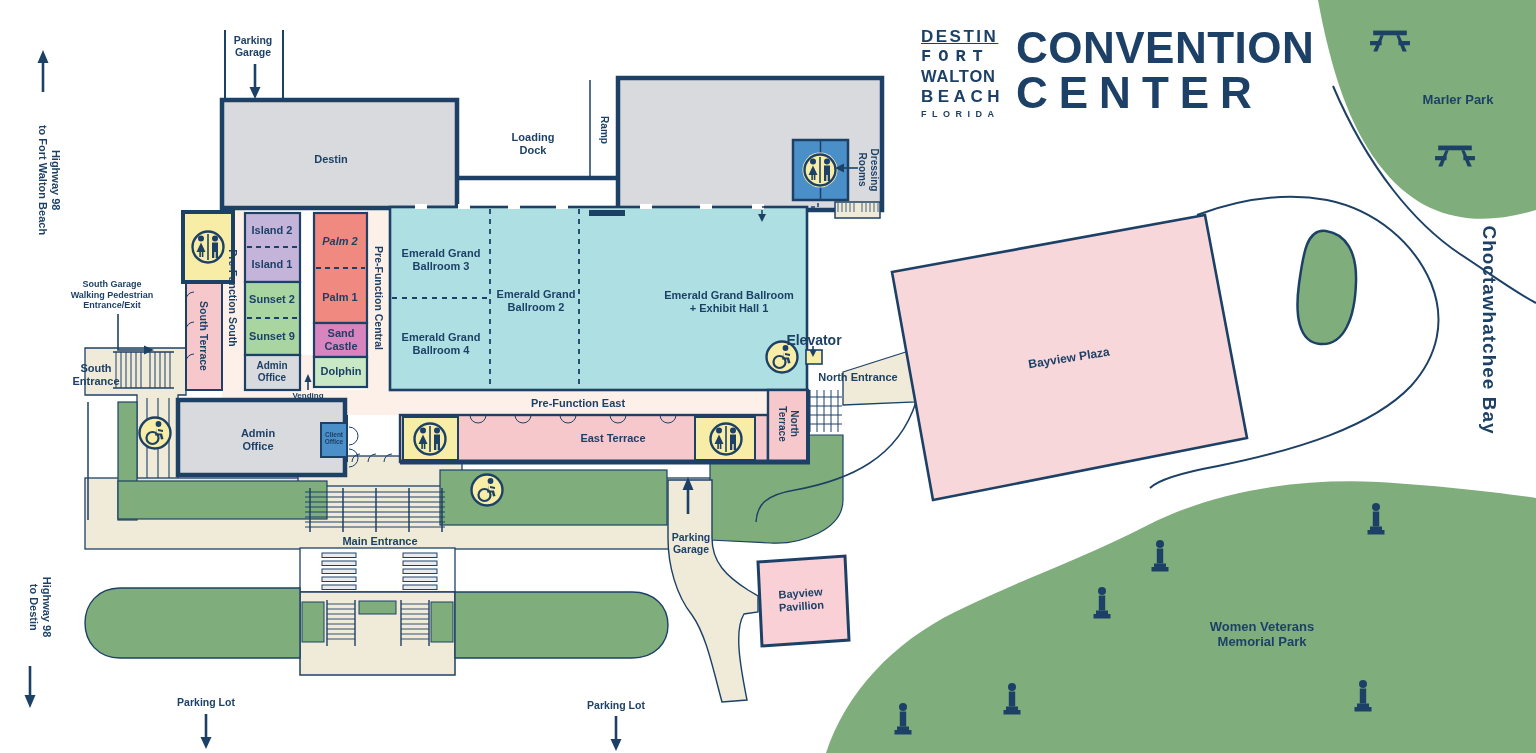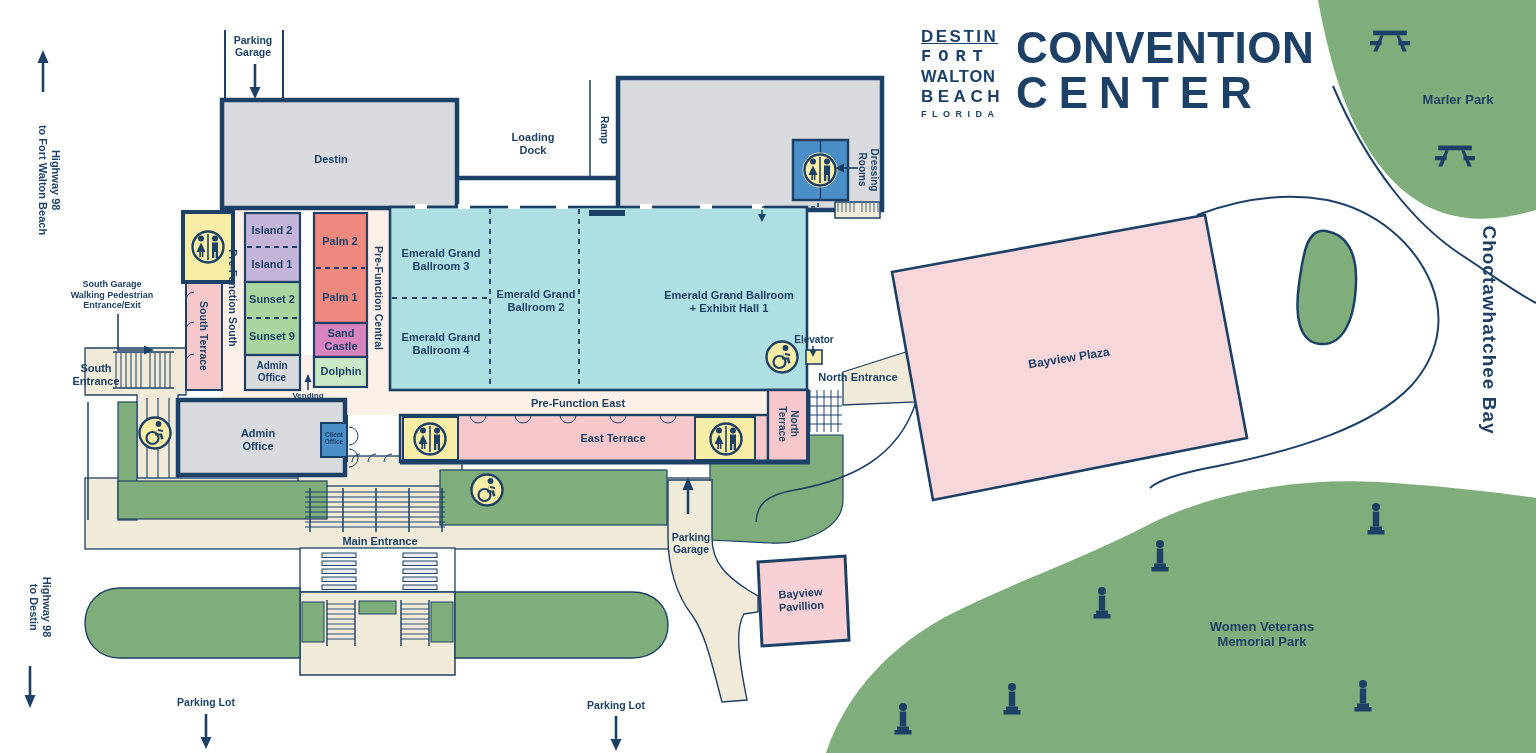--- a/index.html
+++ b/index.html
@@ -307,27 +307,27 @@
 <div class="lbl" style="left:96px;top:375px;">South
 Entrance</div>
 <div class="lbl" style="left:380px;top:541px;">Main Entrance</div>
 <div class="lbl" style="left:858px;top:377px;">North Entrance</div>
 <div class="lbl" style="left:331px;top:159px;">Destin</div>
 <div class="lbl" style="left:533px;top:144px;">Loading
 Dock</div>
 <div class="lbl v sm" style="left:604px;top:130px;font-size:10px;">Ramp</div>
 <div class="lbl v sm" style="left:868px;top:170px;font-size:10px;">Dressing
 Rooms</div>
-<div class="lbl xs" style="left:814px;top:340px;font-size:10px;">Elevator</div>
+<div class="lbl xs" style="left:814px;top:340px;font-size:14px;">Elevator</div>
 <div class="lbl xs" style="left:308px;top:396px;">Vending</div>
 <div class="lbl" style="left:272px;top:230px;">Island 2</div>
 <div class="lbl" style="left:272px;top:264px;">Island 1</div>
 <div class="lbl" style="left:272px;top:299px;">Sunset 2</div>
 <div class="lbl" style="left:272px;top:336px;">Sunset 9</div>
-<div class="lbl" style="left:340px;top:241px;">Palm 2</div>
+<div class="lbl" style="left:340px;top:241px;font-style:italic;">Palm 2</div>
 <div class="lbl" style="left:340px;top:297px;">Palm 1</div>
 <div class="lbl" style="left:341px;top:340px;">Sand
 Castle</div>
 <div class="lbl" style="left:341px;top:371px;">Dolphin</div>
 <div class="lbl sm" style="left:272px;top:372px;font-size:10px;">Admin
 Office</div>
 <div class="lbl" style="left:258px;top:440px;">Admin
 Office</div>
 <div class="lbl tiny" style="left:334px;top:439px;">Client
 Office</div>

